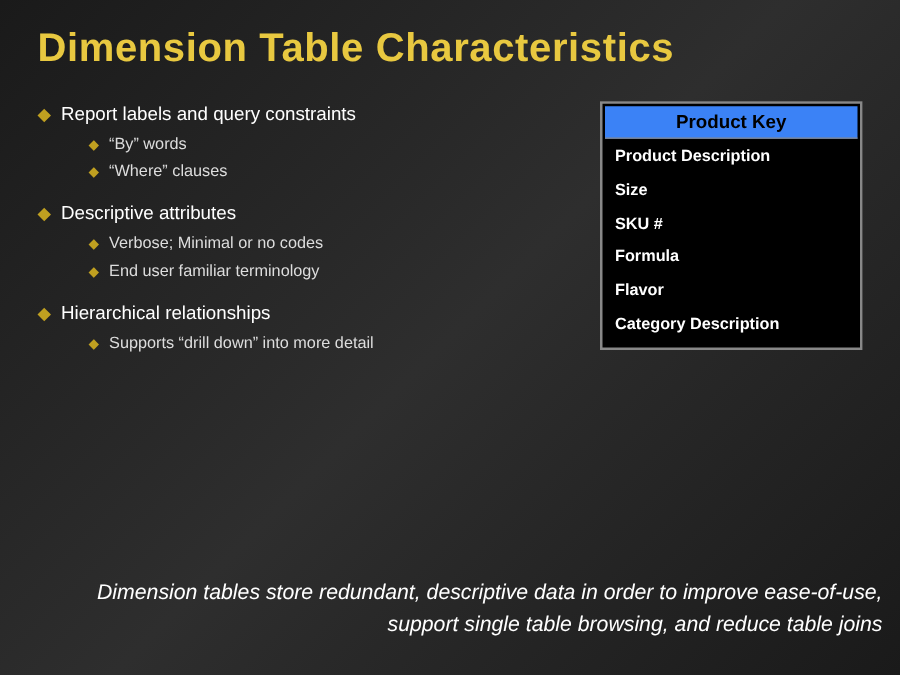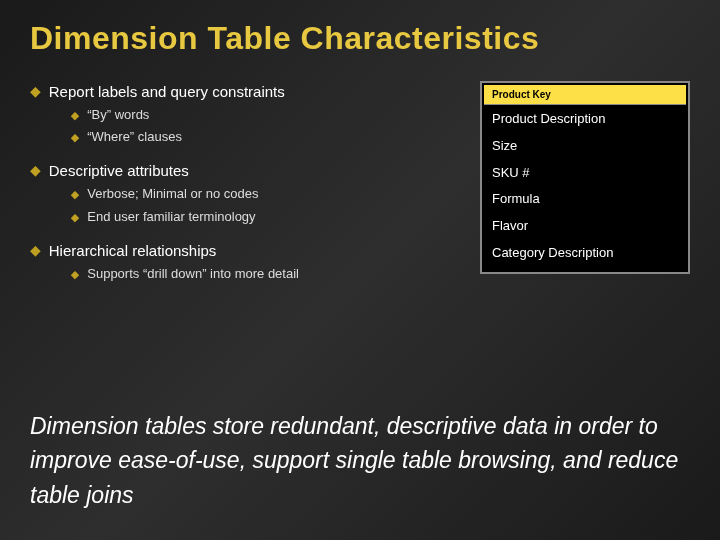--- a/index.html
+++ b/index.html
@@ -96,47 +96,48 @@
       width: 210px;
     }
 
     .product-table {
       border: 2px solid #888888;
       background: #000000;
       width: 100%;
     }
 
     .table-header {
-      background: #fde047;
+      background: #3b82f6;
       color: #000000;
       font-weight: bold;
-      font-size: 10px;
+      font-size: 15px;
       padding: 4px 8px;
-      text-align: left;
+      text-align: center;
       border-bottom: 1px solid #888888;
     }
 
     .table-body {
       padding: 6px 8px;
+      font-weight: bold;
     }
 
     .table-row-item {
       color: #ffffff;
       font-size: 13px;
       line-height: 1.6;
     }
 
     .bottom-text {
       position: absolute;
       bottom: 28px;
       left: 30px;
       right: 14px;
-      text-align: left;
-      color: #ffffff;
-      font-size: 23px;
+      text-align: right;
+      color: #ffffff;
+      font-size: 17px;
       font-style: italic;
       line-height: 1.5;
     }
   </style>
 </head>
 <body>
 
 <div class="slide">
   <div class="title">Dimension Table Characteristics</div>
 

